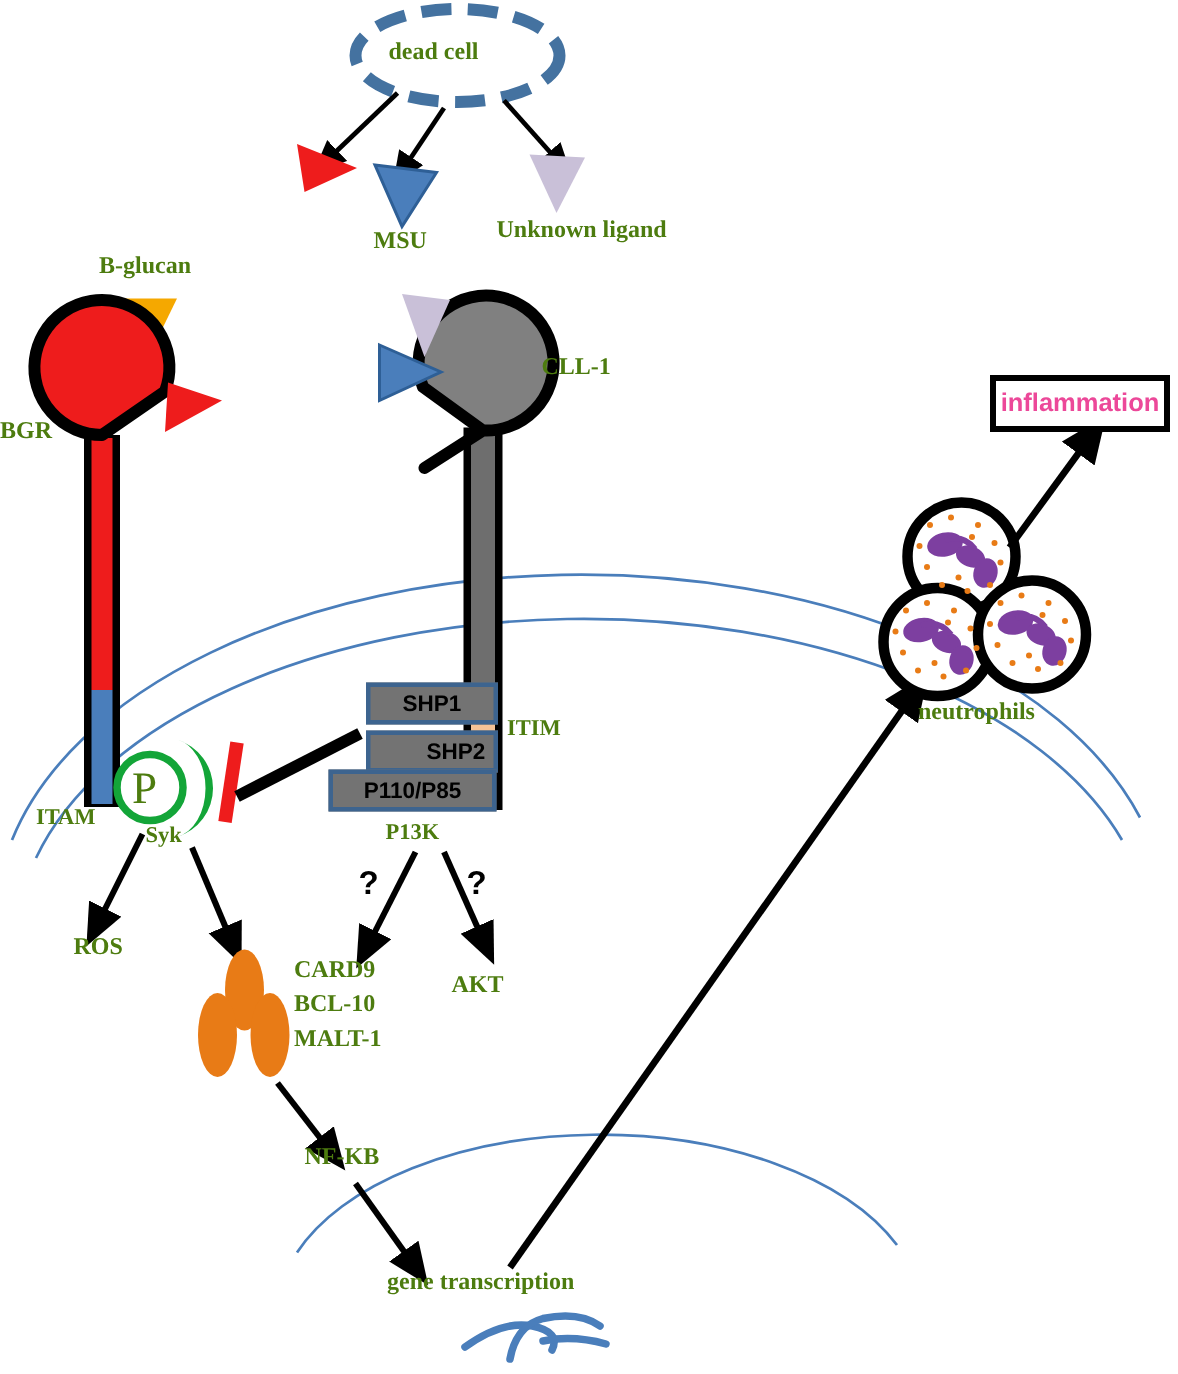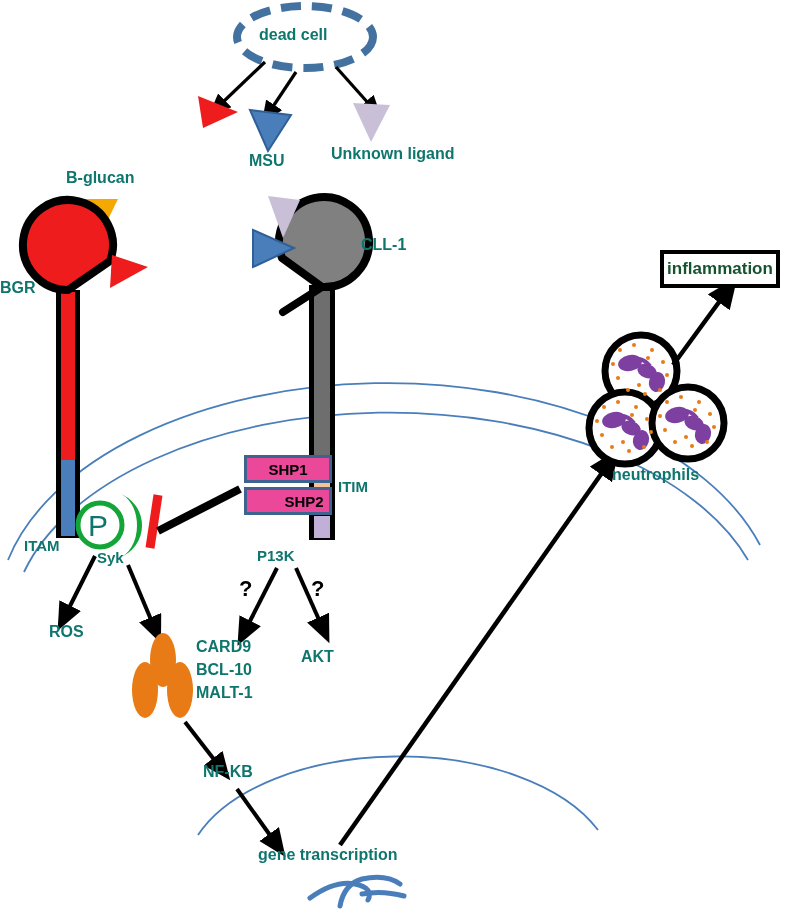--- a/index.html
+++ b/index.html
@@ -17,60 +17,60 @@
     background: #ffffff;
     overflow: hidden;
   }
   #stage svg {
     position: absolute;
     top: 0;
     left: 0;
   }
   .lbl {
     position: absolute;
-    font-family: Liberation Sans, sans-serif;
+    font-family: Liberation Serif, serif;
     font-weight: bold;
-    color: #0f766e;
+    color: #4d7c0f;
     white-space: nowrap;
     line-height: 1.18;
   }
   .lbl-md { font-size: 15px; }
   .lbl-lg { font-size: 16px; }
   .qmark {
     position: absolute;
     font-family: "Liberation Sans", sans-serif;
     font-weight: bold;
     font-size: 22px;
     color: #000;
   }
   .boxlabel {
     position: absolute;
     box-sizing: border-box;
-    background: #ec4899;
+    background: #737373;
     border: 3px solid #3d648f;
     display: flex;
     align-items: center;
     justify-content: center;
     font-family: "Liberation Sans", sans-serif;
     font-weight: bold;
     font-size: 15px;
     color: #000;
   }
   .inflam-box {
     position: absolute;
     box-sizing: border-box;
     background: #ffffff;
     border: 4px solid #000000;
     display: flex;
     align-items: center;
     justify-content: center;
     font-family: "Liberation Sans", sans-serif;
     font-weight: bold;
     font-size: 17px;
-    color: #14532d;
+    color: #ec4899;
   }
 </style>
 </head>
 <body>
 
 <div id="stage">
 
   <svg width="785" height="916" viewBox="0 0 785 916">
 
     <defs>
@@ -285,20 +285,21 @@
   <div class="lbl lbl-md" style="left:338px; top:478px;">ITIM</div>
 
   <div class="lbl" style="left:88px; top:508px; font-size:30px; font-weight:normal;">P</div>
 
   <div class="lbl lbl-md" style="left:97px; top:549px;">Syk</div>
 
   <div class="boxlabel" style="left:244px; top:455px; width:88px; height:28px;">SHP1</div>
 
   <div class="boxlabel" style="left:244px; top:487px; width:88px; height:28px;padding-left:32px;">SHP2</div>
 
+  <div class="boxlabel" style="left:219px; top:513px; width:112px; height:28px;">P110/P85</div>
 
   <div class="lbl lbl-md" style="left:257px; top:547px;">P13K</div>
 
   <div class="lbl lbl-lg" style="left:49px; top:623px;">ROS</div>
 
   <div class="lbl lbl-lg" style="left:301px; top:648px;">AKT</div>
 
   <div class="qmark" style="left:239px; top:576px;">?</div>
 
   <div class="qmark" style="left:311px; top:576px;">?</div>

